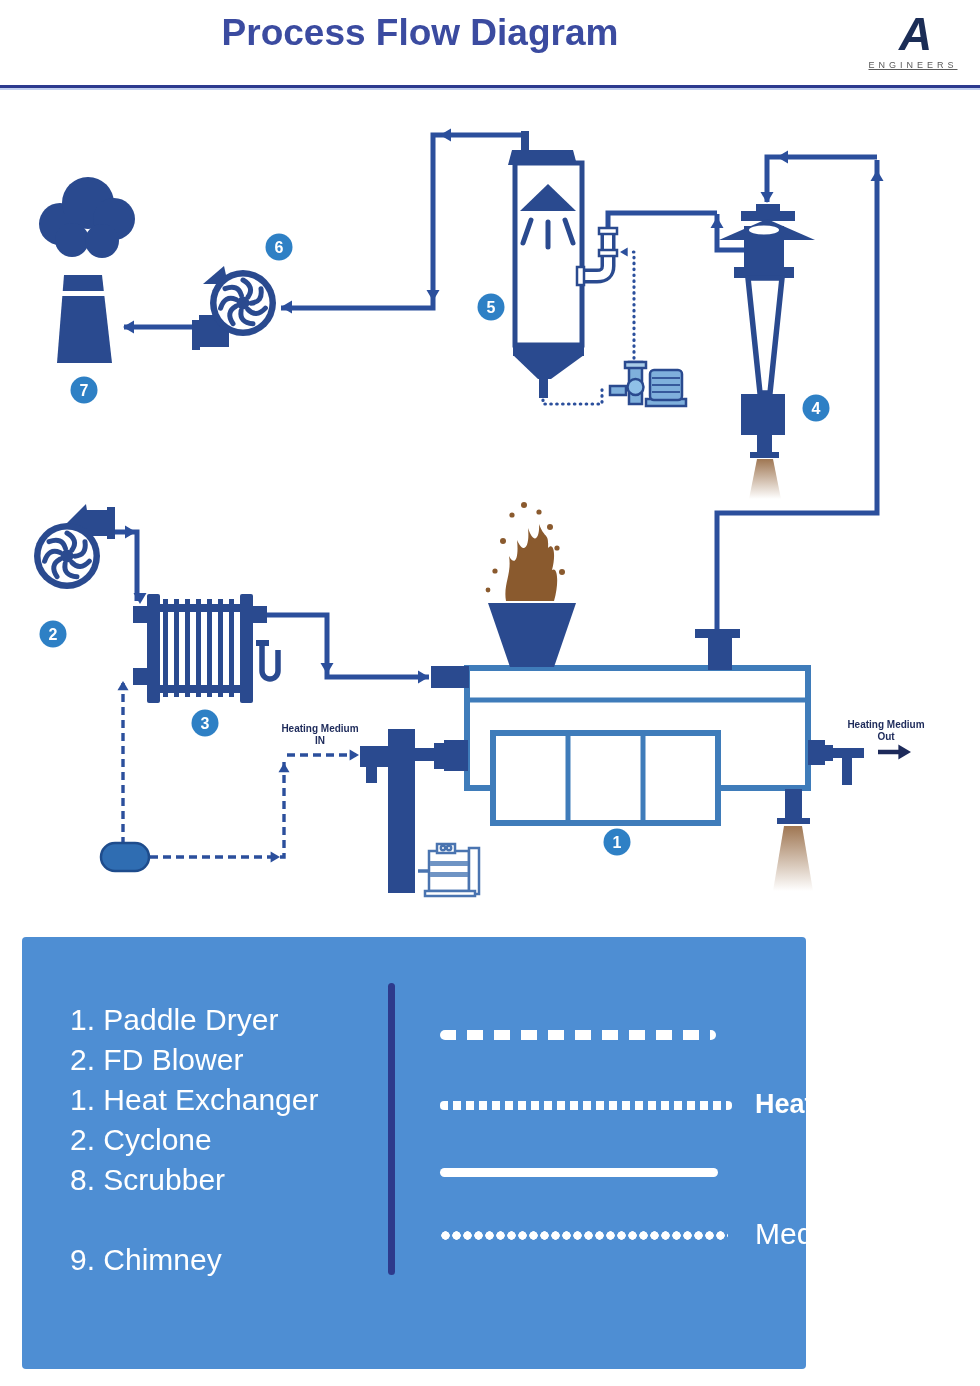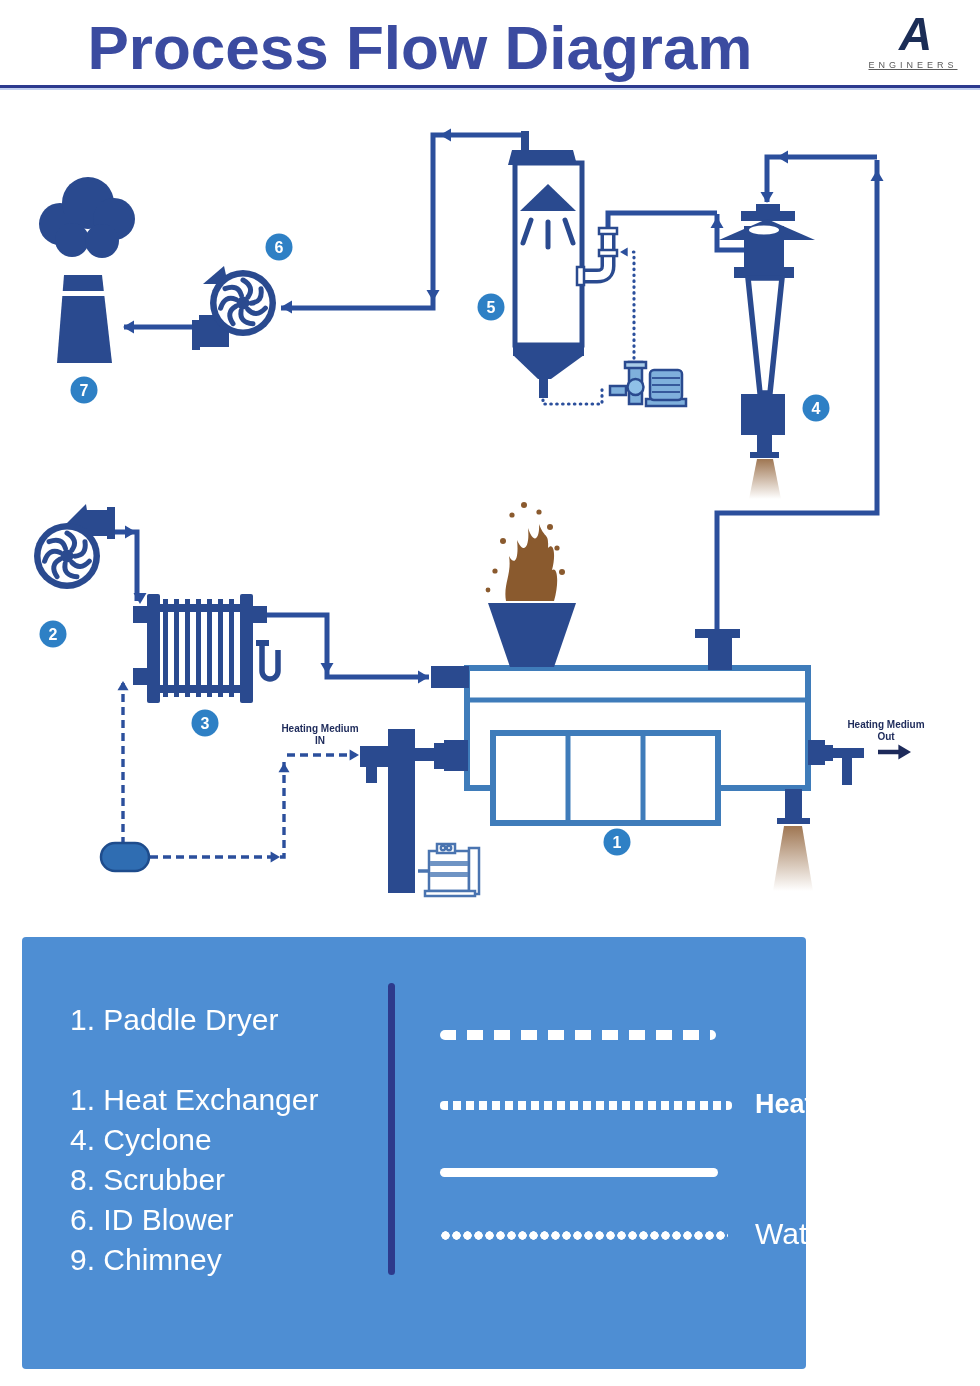--- a/index.html
+++ b/index.html
@@ -1,20 +1,20 @@
 <!DOCTYPE html>
 <html><head>
 <meta charset="utf-8">
 <style>
   html,body{margin:0;padding:0;background:#ffffff;}
   body{width:980px;height:1386px;position:relative;font-family:"Liberation Sans",sans-serif;overflow:hidden;}
 
   
   .page-title{position:absolute;top:12px;left:0;width:840px;text-align:center;
-    font-size:62px;font-weight:800;color:#3b4ba0;letter-spacing:0px;}
+    font-size:37px;font-weight:800;color:#3b4ba0;letter-spacing:0px;}
   .header-rule{position:absolute;top:85px;left:0;width:980px;height:3px;background:#2c3a8e;
     box-shadow:0 2px 0 rgba(120,150,220,.45);}
   .logo{position:absolute;top:6px;right:12px;width:110px;text-align:center;}
   .logo .mark{font-size:46px;font-weight:900;font-style:italic;letter-spacing:-5px;line-height:56px;}
   .logo .la{color:#1b2d56;}
   .logo .sub{font-size:9px;letter-spacing:4px;color:#5a5a5a;margin-top:-2px;text-decoration:underline;}
 
   
   svg.diagram{position:absolute;top:0;left:0;}
   svg text{font-family:"Liberation Sans",sans-serif;}
@@ -310,30 +310,30 @@
       </g>
     <g>
         <circle cx="84" cy="390" r="13.5" fill="#2e80c5"></circle>
         <text x="84" y="395.5" fill="#fff">7</text>
       </g>
   </g>
 </svg>
 
 <div class="panel">
   <div class="item" style="top:66px">1. Paddle Dryer</div>
+  <div class="item" style="top:106px">2. FD Blower</div>
   <div class="item" style="top:146px">1. Heat Exchanger</div>
-  <div class="item" style="top:186px">4. Cyclone</div>
+  <div class="item" style="top:186px">2. Cyclone</div>
   <div class="item" style="top:226px">8. Scrubber</div>
-  <div class="item" style="top:266px">6. ID Blower</div>
   <div class="item" style="top:306px">9. Chimney</div>
 
   <div class="divider"></div>
 
   <div class="ls ls-dash" style="top:93px"></div>
 
   <div class="ls ls-dash-sm" style="top:164px"></div>
   <div class="lrow-label bold" style="top:152px">Heating Medium</div>
 
   <div class="ls ls-solid" style="top:231px"></div>
 
   <div class="ls ls-dot" style="top:294px"></div>
-  <div class="lrow-label" style="top:280px">Water Line</div>
+  <div class="lrow-label" style="top:280px">Medium Line</div>
 </div>
 
 </body></html>

